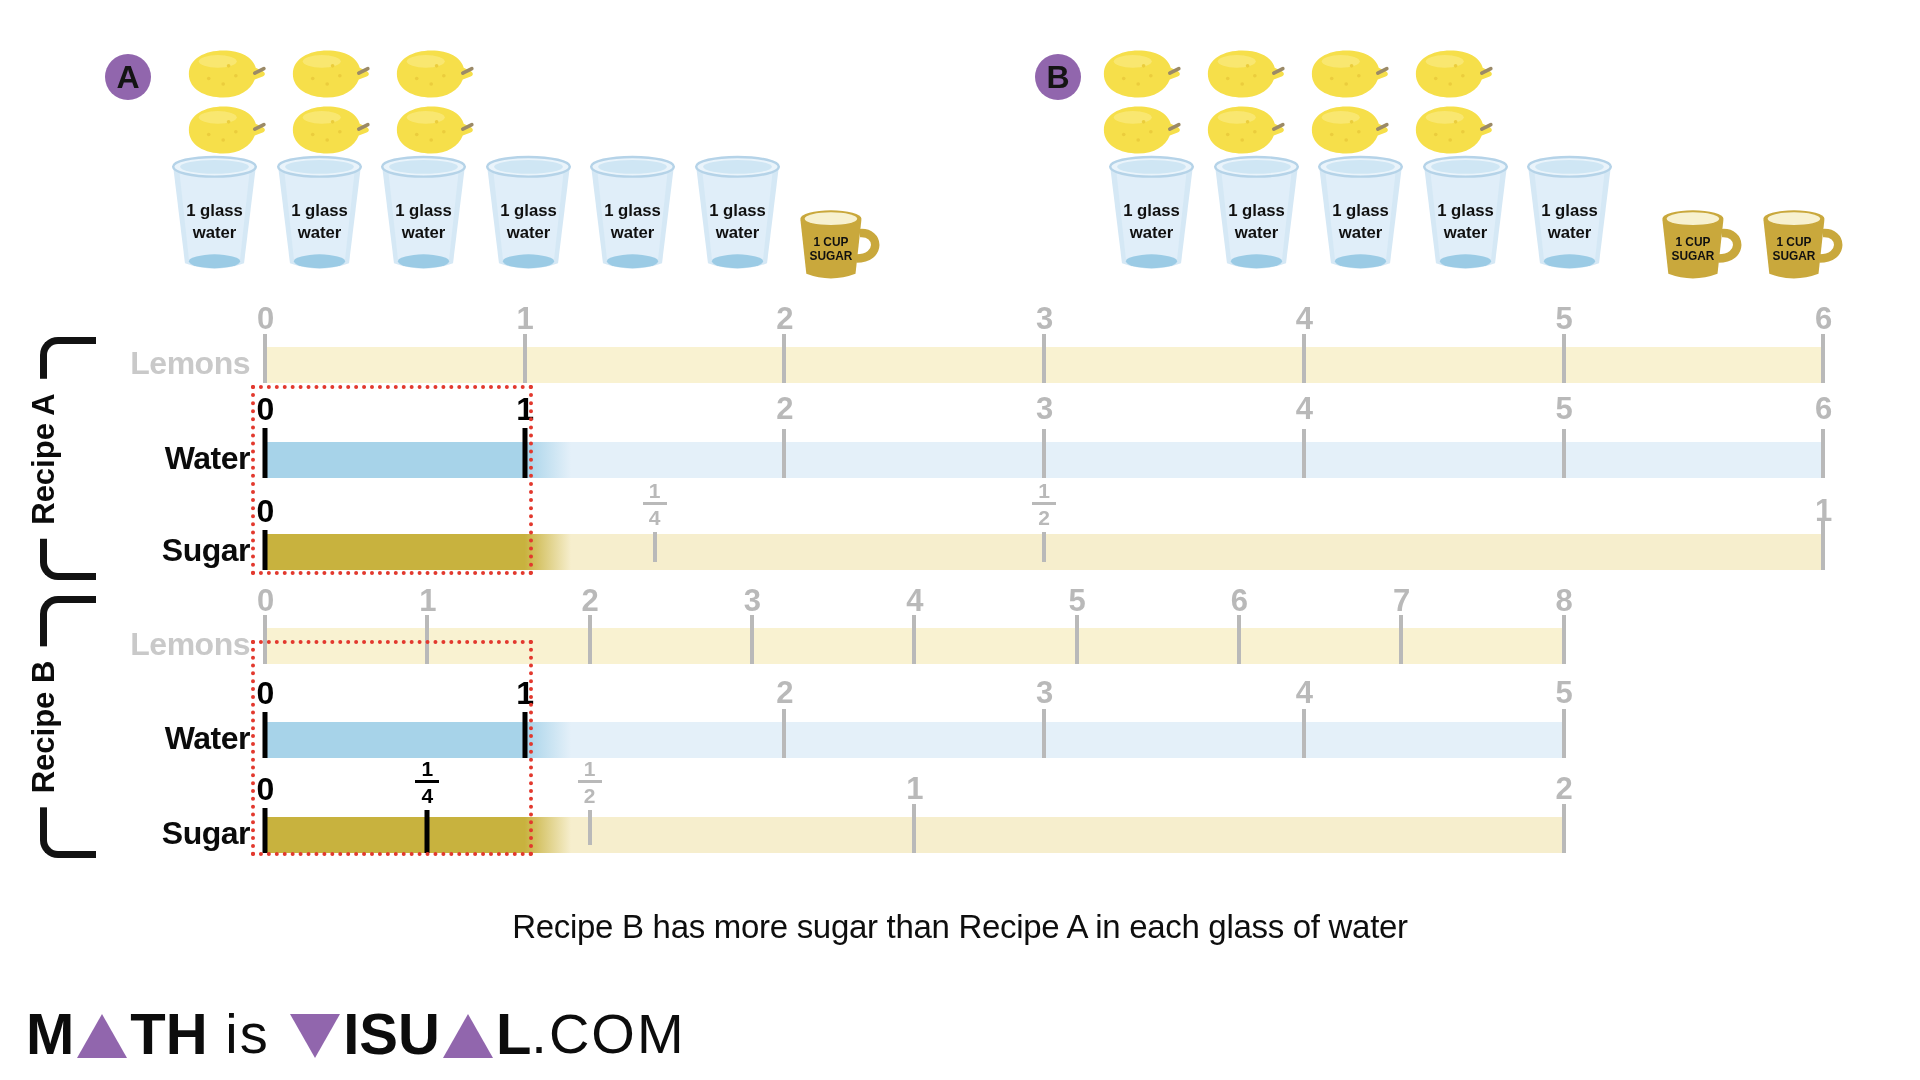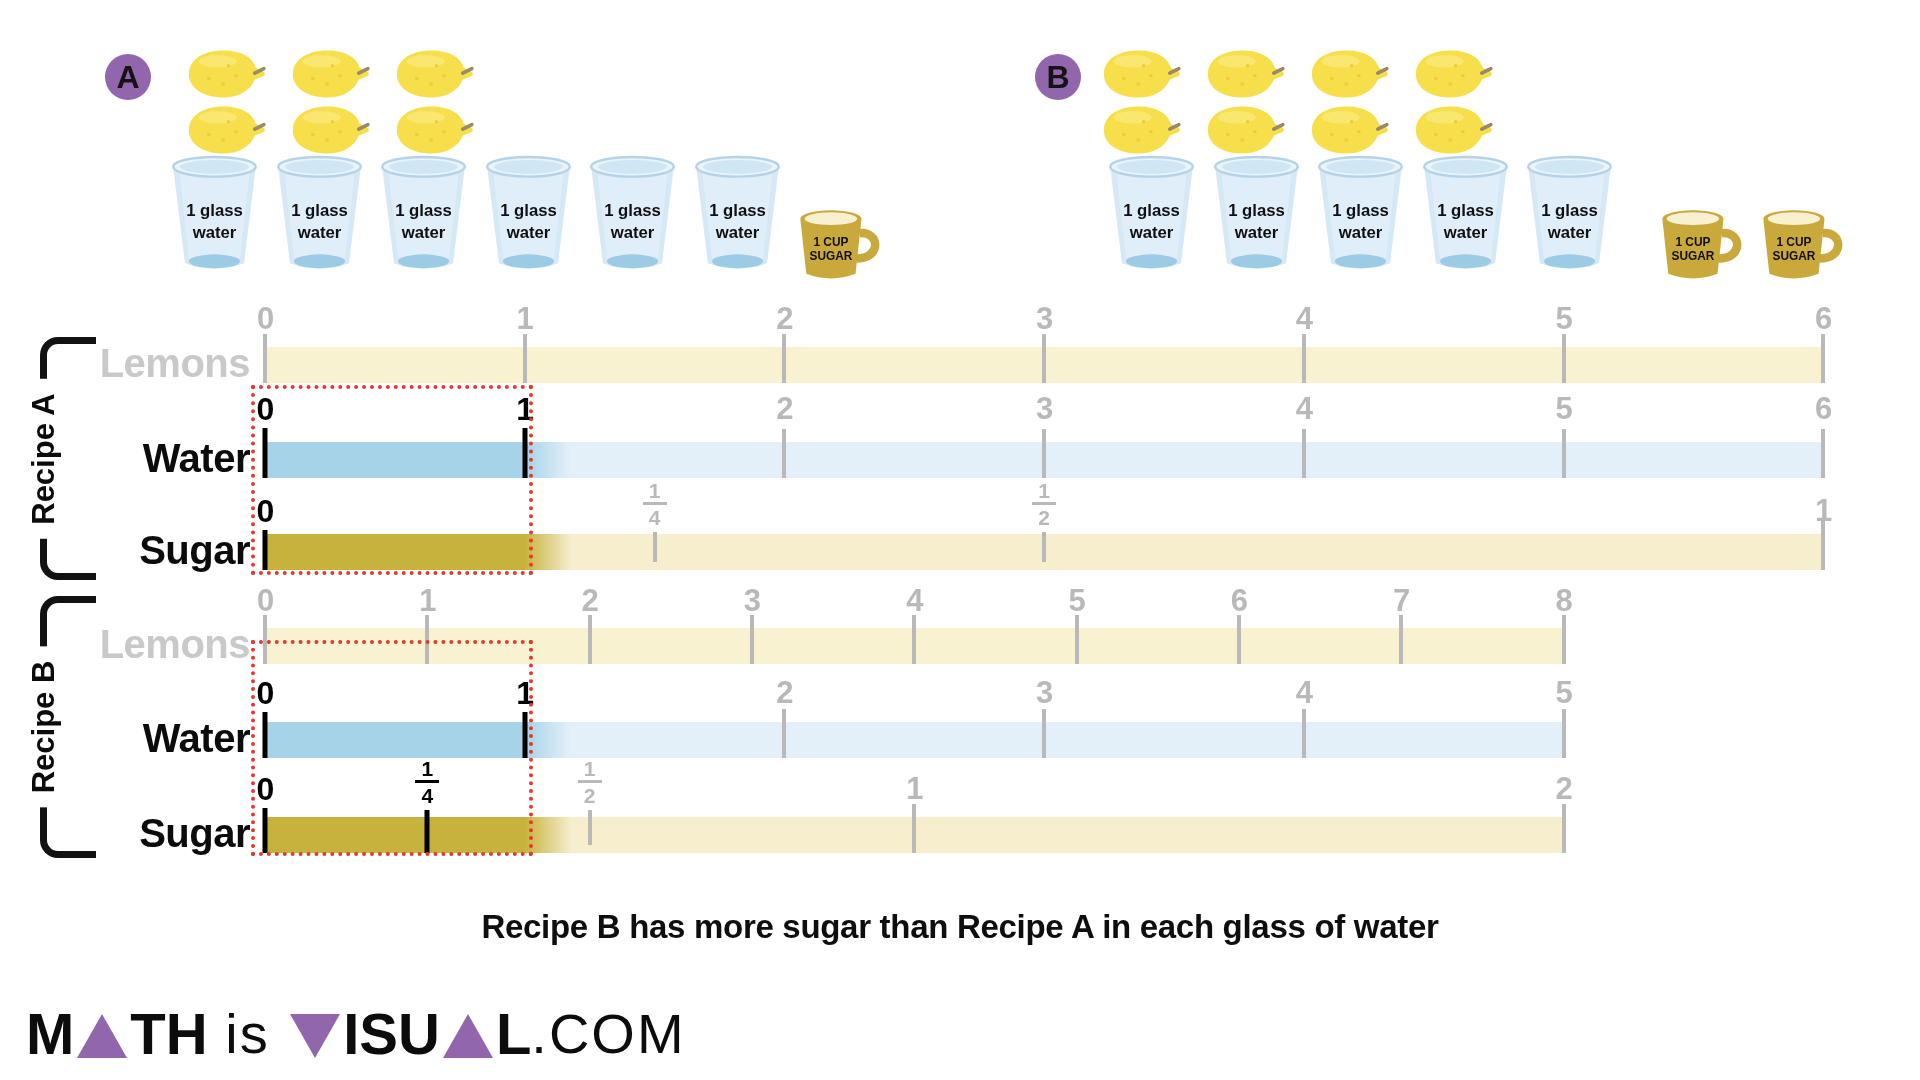--- a/index.html
+++ b/index.html
@@ -17,40 +17,40 @@
   .num{position:absolute;transform:translateX(-50%);font-weight:800;font-size:31px;
        line-height:30px;color:#b9b9b9;letter-spacing:-1px;white-space:nowrap;}
   .num.emph{color:#000;font-size:32px;}
   .frac{position:absolute;transform:translateX(-50%);width:36px;text-align:center;
         font-size:21px;font-weight:800;line-height:21px;color:#b9b9b9;}
   .frac .nu{display:block;border-bottom:3px solid #b9b9b9;padding-bottom:1px;margin:0 6px;}
   .frac .de{display:block;padding-top:2px;}
   .frac.emph{color:#000;}
   .frac.emph .nu{border-color:#000;}
   .rowlab{position:absolute;left:0;width:250px;text-align:right;font-weight:800;
-          font-size:40px;line-height:40px;letter-spacing:-0.5px;}
+          font-size:32px;line-height:40px;letter-spacing:-0.5px;}
   .rowlab.gray{color:#c9c9c9;}
   .rowlab.black{color:#0b0b0b;}
 
   .hl-box{position:absolute;border:4px dotted #e2392e;box-sizing:border-box;}
 
   .bracket{position:absolute;border:7px solid #121212;border-right:none;
            border-radius:18px 0 0 18px;box-sizing:border-box;}
   .bracket-label{position:absolute;transform:translate(-50%,-50%) rotate(-90deg);
                  font-size:31px;font-weight:800;color:#0b0b0b;background:#fff;
                  padding:0 14px;white-space:nowrap;}
 
   .badge{position:absolute;width:46px;height:46px;border-radius:50%;
          display:flex;align-items:center;justify-content:center;
          font-size:32px;font-weight:800;color:#141414;}
 
   .icon{position:absolute;}
 
   .caption{position:absolute;left:0;right:0;top:908px;text-align:center;
-           font-size:33px;font-weight:700;color:#0e0e0e;letter-spacing:-0.3px;}
+           font-size:33px;font-weight:400;color:#0e0e0e;letter-spacing:-0.3px;}
 
   .brand{position:absolute;left:26px;top:1006px;display:flex;align-items:flex-end;height:52px;}
   .brand span{white-space:pre;}
   .brand .heavy{font-size:58px;line-height:49px;font-weight:800;color:#0c0c0c;}
   .brand .light{font-size:56px;line-height:49px;font-weight:400;color:#0c0c0c;letter-spacing:2px;}
   .tri{width:0;height:0;margin:0 3px;}
   .tri-up{border-left:25px solid transparent;border-right:25px solid transparent;}
   .tri-down{border-left:25px solid transparent;border-right:25px solid transparent;}
 
   .tagline{position:absolute;right:22px;top:1000px;font-size:57px;font-style:italic;

